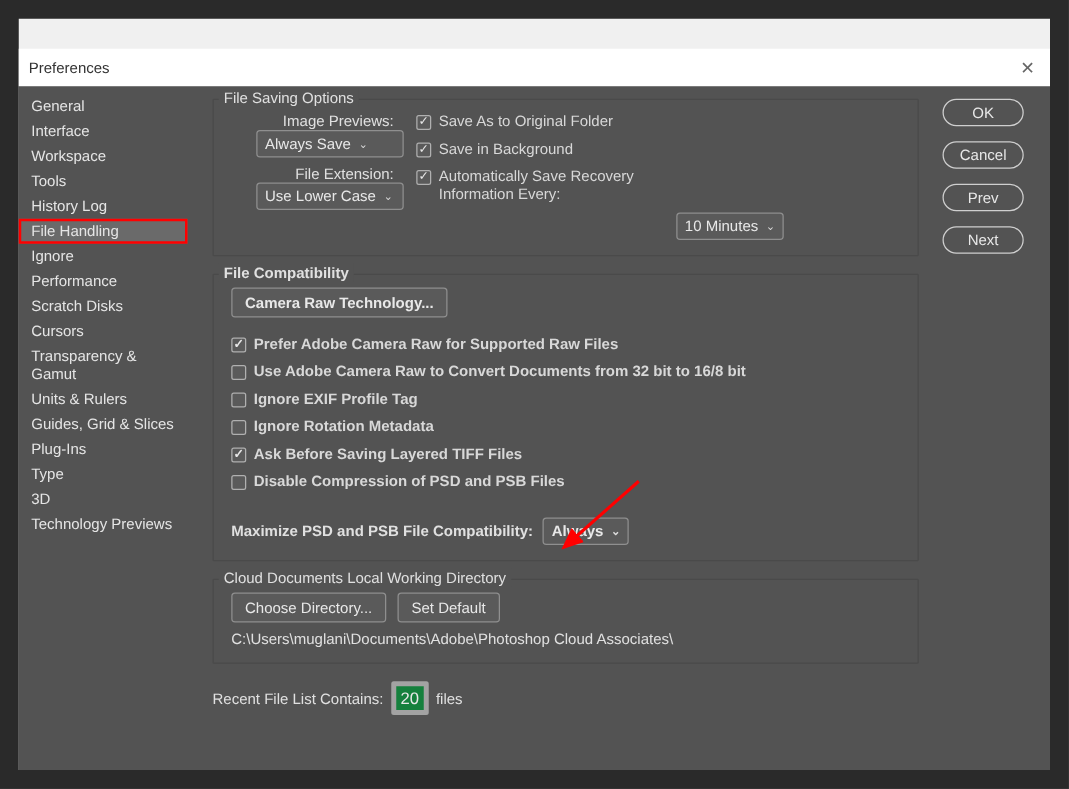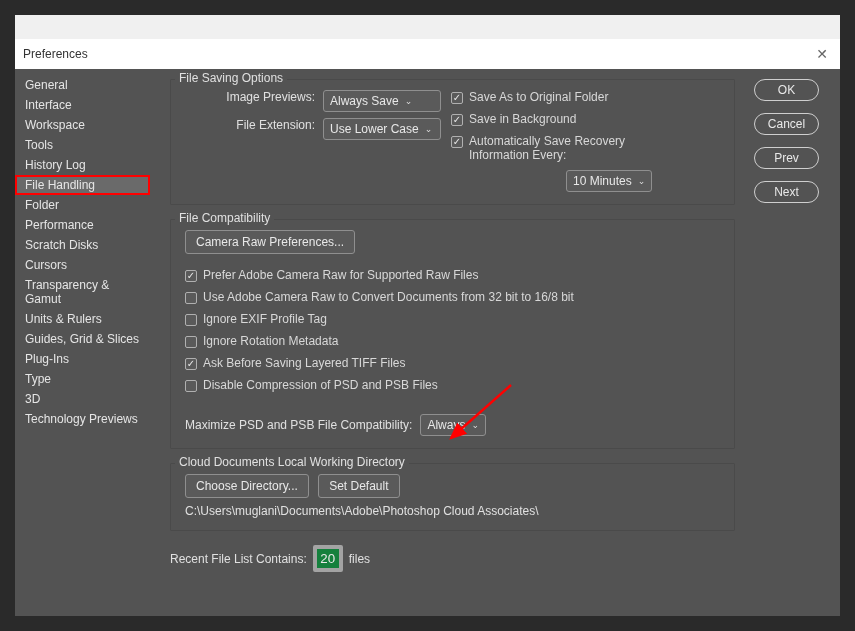--- a/index.html
+++ b/index.html
@@ -89,22 +89,23 @@
     position: absolute;
     top: -9px;
     left: 4px;
     background: #535353;
     padding: 0 4px;
     color: #e0e0e0;
     font-size: 12px;
   }
   .row {
     display: flex;
-    align-items: flex-start;
+    align-items: flex-end;
     margin-bottom: 6px;
+    flex-direction: column;
   }
   .label-right {
     width: 130px;
     text-align: right;
     margin-right: 8px;
     color: #e0e0e0;
   }
   .select {
     display: inline-flex;
     align-items: center;
@@ -194,21 +195,21 @@
     <span class="close">✕</span>
   </div>
   <div class="body">
     <div class="sidebar" id="sidebar">
         <div class="sidebar-item">General</div>
         <div class="sidebar-item">Interface</div>
         <div class="sidebar-item">Workspace</div>
         <div class="sidebar-item">Tools</div>
         <div class="sidebar-item">History Log</div>
         <div class="sidebar-item selected-highlight">File Handling</div>
-        <div class="sidebar-item">Folder</div>
+        <div class="sidebar-item">Ignore</div>
         <div class="sidebar-item">Performance</div>
         <div class="sidebar-item">Scratch Disks</div>
         <div class="sidebar-item">Cursors</div>
         <div class="sidebar-item">Transparency &amp; Gamut</div>
         <div class="sidebar-item">Units &amp; Rulers</div>
         <div class="sidebar-item">Guides, Grid &amp; Slices</div>
         <div class="sidebar-item">Plug-Ins</div>
         <div class="sidebar-item">Type</div>
         <div class="sidebar-item">3D</div>
         <div class="sidebar-item">Technology Previews</div>
@@ -241,34 +242,34 @@
               <span>Save As to Original Folder</span>
             </div>
             <div class="chk-row">
               <span class="chk on"></span>
               <span>Save in Background</span>
             </div>
             <div class="chk-row">
               <span class="chk on"></span>
               <span style="max-width:180px;">Automatically Save Recovery Information Every:</span>
             </div>
-            <div style="margin-left:115px;margin-top:0;">
+            <div style="margin-left:115px;margin-top:0;text-align:center;">
               <span class="select">
                 <span>10 Minutes</span>
                 <span class="chev">⌄</span>
               </span>
             </div>
           </div>
         </div>
       </fieldset>
 
-      <fieldset style="position:relative;">
+      <fieldset style="position:relative;font-weight:bold;">
         <div class="legend">File Compatibility</div>
         <div style="margin-bottom:14px;">
-          <span class="btn">Camera Raw Preferences...</span>
+          <span class="btn">Camera Raw Technology...</span>
         </div>
         <div class="chk-row">
             <span class="chk on"></span>
             <span>Prefer Adobe Camera Raw for Supported Raw Files</span>
           </div>
         <div class="chk-row">
             <span class="chk"></span>
             <span>Use Adobe Camera Raw to Convert Documents from 32 bit to 16/8 bit</span>
           </div>
         <div class="chk-row">

